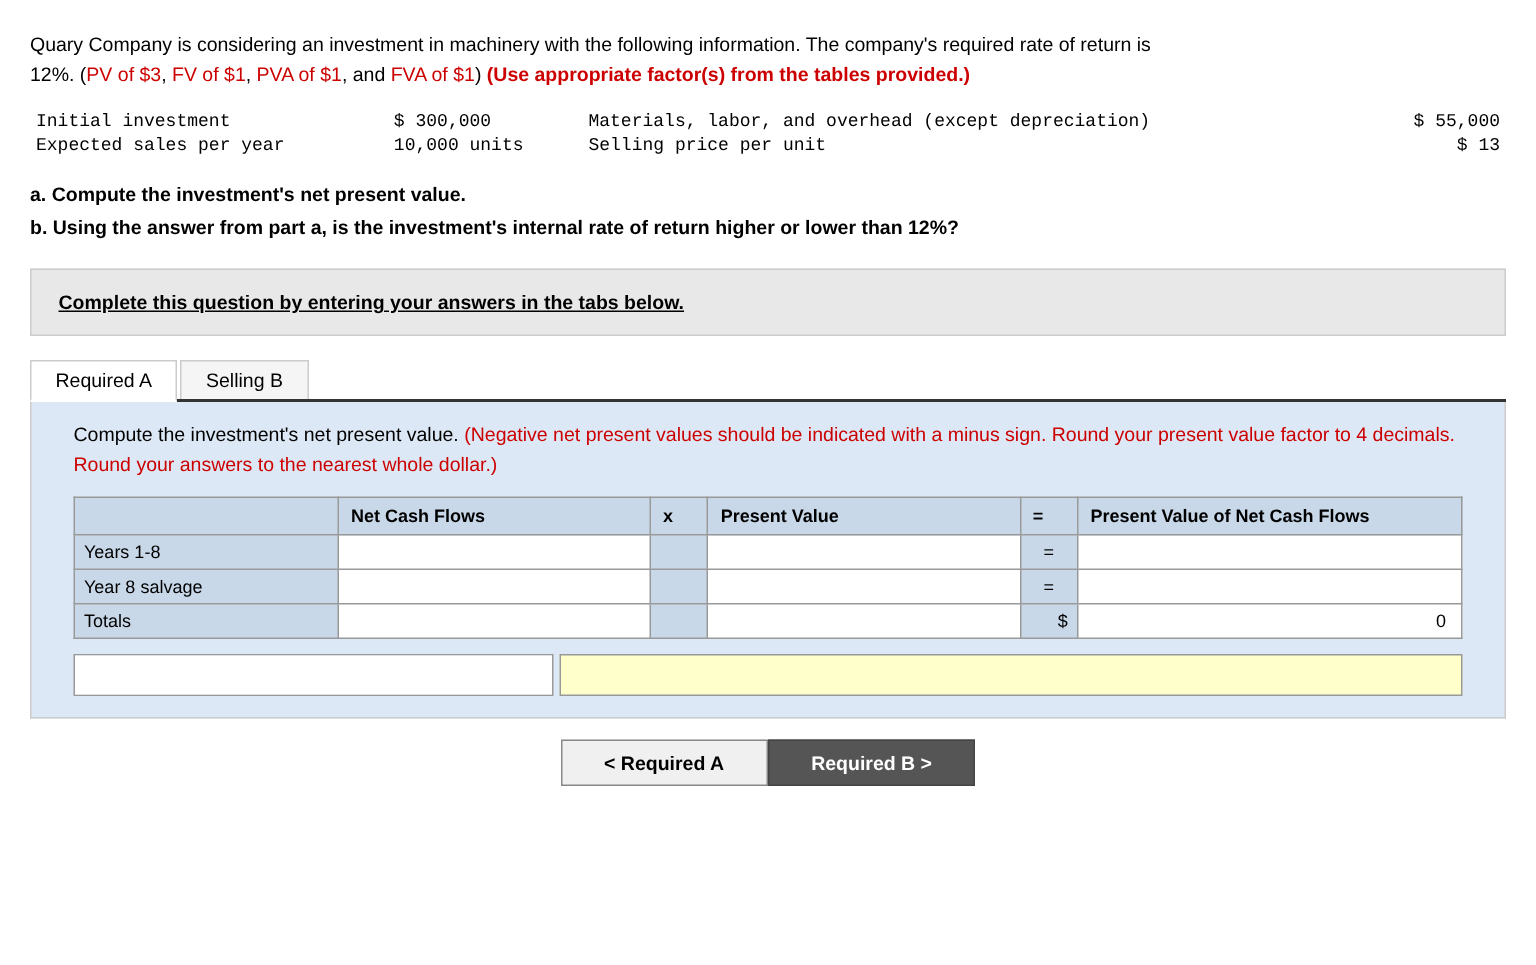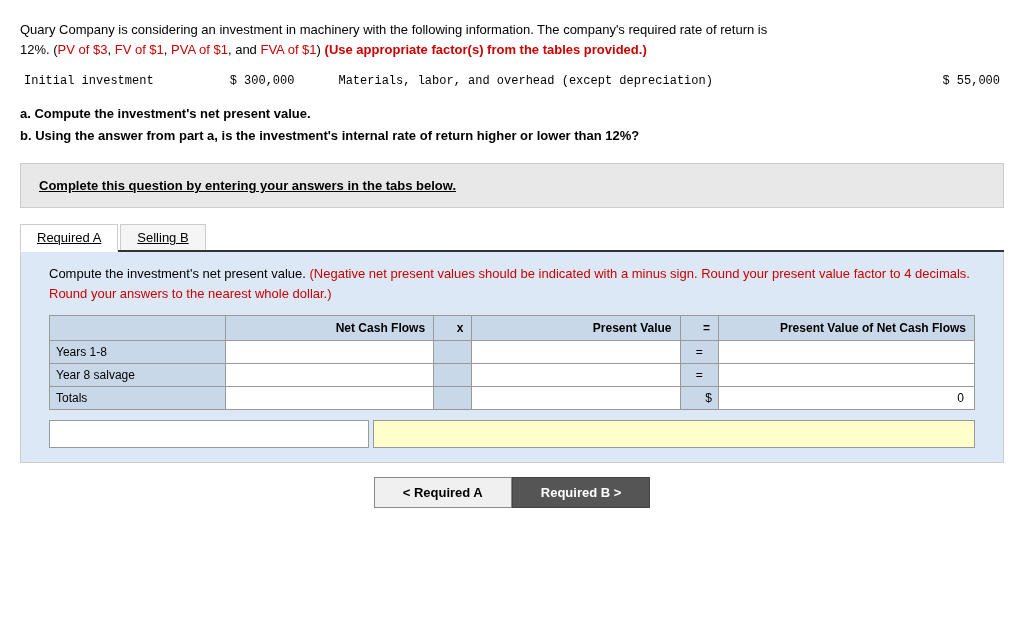--- a/index.html
+++ b/index.html
@@ -49,21 +49,20 @@
       margin-bottom: 16px;
       font-size: 13px;
       font-weight: bold;
       text-decoration: underline;
     }
     .tabs-row {
       display: flex;
       align-items: flex-end;
       border-bottom: 2px solid #333;
       margin-bottom: 0;
-      text-decoration: underline;
     }
     .tab {
       border: 1px solid #ccc;
       border-bottom: none;
       padding: 5px 16px;
       background: #f5f5f5;
       cursor: pointer;
       font-size: 13px;
       margin-right: 2px;
     }
@@ -87,21 +86,21 @@
     .tab-instruction .red { color: #cc0000; }
     .data-table {
       width: 100%;
       border-collapse: collapse;
       margin-bottom: 10px;
     }
     .data-table th {
       background: #c8d8e8;
       border: 1px solid #999;
       padding: 5px 8px;
-      text-align: right;
+      text-align: left;
       font-size: 12px;
       font-weight: bold;
       margin-top: 12px;
     }
     .data-table td {
       border: 1px solid #999;
       padding: 3px 6px;
       font-size: 12px;
       background: #fff;
     }
@@ -182,20 +181,26 @@
   <span>12%. (</span><a href="#">PV of $3</a><span>, </span><a href="#">FV of $1</a><span>, </span><a href="#">PVA of $1</a><span>, and </span><a href="#">FVA of $1</a><span>) </span><span class="bold-red">(Use appropriate factor(s) from the tables provided.)</span>
 </div>
 
 <table class="info-table">
   <tbody>
       <tr>
     <td>Initial investment</td>
     <td>$ 300,000</td>
     <td>Materials, labor, and overhead (except depreciation)</td>
     <td style="text-align:right">$ 55,000</td>
+  </tr>
+  <tr>
+    <td>Expected sales per year</td>
+    <td>10,000 units</td>
+    <td>Selling price per unit</td>
+    <td style="text-align:right">$ 13</td>
   </tr>
 </tbody>
   </table>
 
 <div class="parts">
   <div><span><b>a.</b></span> <span>Compute the investment's net present value.</span></div>
   <div><span><b>b.</b></span> <span>Using the answer from part a, is the investment's internal rate of return higher or lower than 12%?</span></div>
 </div>
 
 <div class="complete-box">

